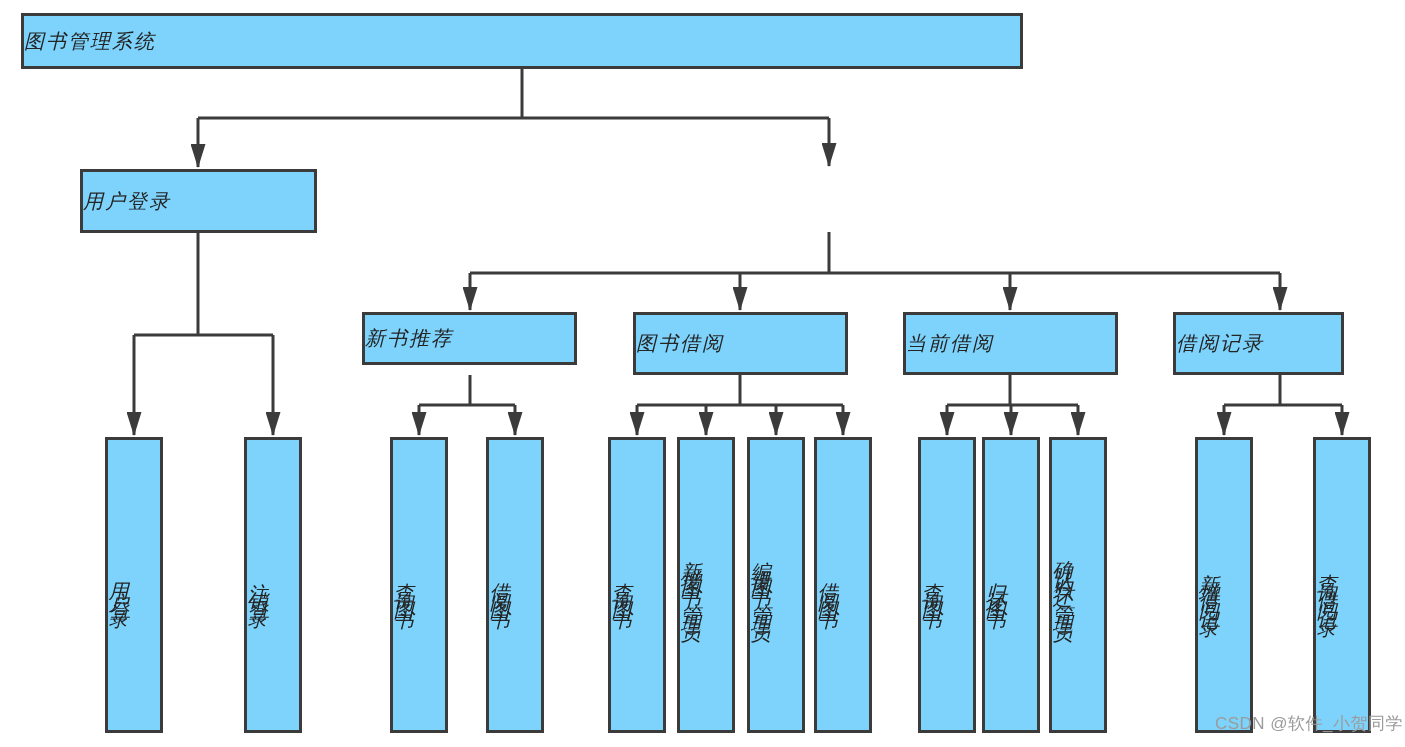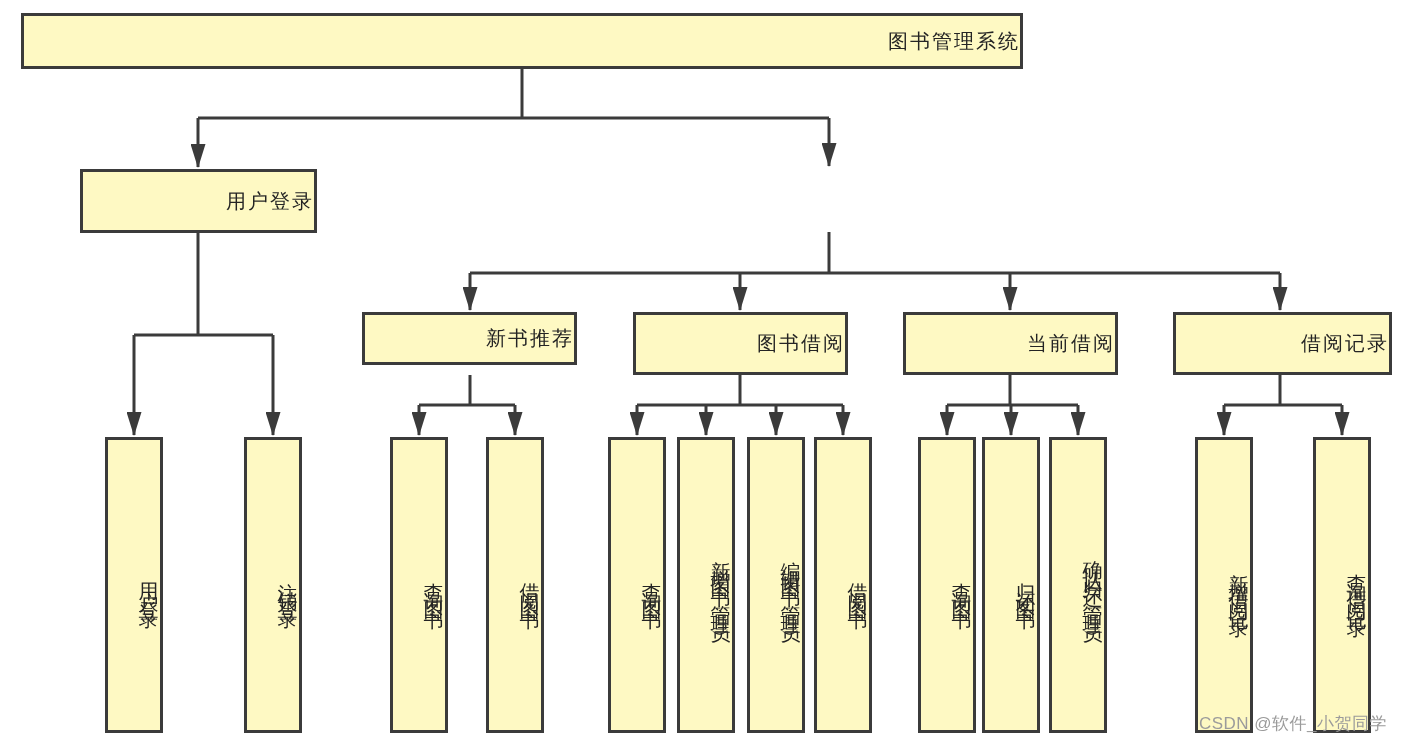--- a/index.html
+++ b/index.html
@@ -2,31 +2,31 @@
 <html><head>
 <meta charset="utf-8">
 <style>
   html,body{margin:0;padding:0;background:#fff;}
   .stage{
     position:relative;width:1405px;height:747px;background:#ffffff;
     font-family:"Liberation Sans","DejaVu Sans",sans-serif;overflow:hidden;
   }
   svg.wires{position:absolute;left:0;top:0;z-index:0;}
   .box{
-    position:absolute;box-sizing:border-box;border:3px solid #3b3b3b;background:#fef9c3;
-    display:flex;align-items:center;justify-content:flex-end;z-index:1;
+    position:absolute;box-sizing:border-box;border:3px solid #3b3b3b;background:#7dd3fc;
+    display:flex;align-items:center;justify-content:flex-start;z-index:1;font-style:italic;
   }
   .hlabel{font-size:20px;color:#242424;letter-spacing:2px;white-space:nowrap;}
   .leaf{top:437px;width:58px;height:296px;}
   .vlabel{
     writing-mode:vertical-rl;text-orientation:mixed;
     font-size:20px;letter-spacing:9px;line-height:1.1;color:#242424;
   }
   .watermark{
-    position:absolute;top:712px;right:18px;z-index:6;
+    position:absolute;top:712px;right:2px;z-index:6;
     font-size:17px;letter-spacing:0.5px;color:#9b9b9b;white-space:nowrap;
   }
 </style>
 </head>
 <body>
 
 <div class="stage">
 
   <svg class="wires" width="1405" height="747" viewBox="0 0 1405 747">
     <defs>
@@ -88,21 +88,21 @@
 
   <div class="box" style="left:362px;top:312px;width:215px;height:53px">
     <span class="hlabel">新书推荐</span>
   </div>
   <div class="box" style="left:633px;top:312px;width:215px;height:63px">
     <span class="hlabel">图书借阅</span>
   </div>
   <div class="box" style="left:903px;top:312px;width:215px;height:63px">
     <span class="hlabel">当前借阅</span>
   </div>
-  <div class="box" style="left:1173px;top:312px;width:219px;height:63px">
+  <div class="box" style="left:1173px;top:312px;width:171px;height:63px">
     <span class="hlabel">借阅记录</span>
   </div>
 
   <div class="box leaf" style="left:105px">
     <span class="vlabel">用户登录</span>
   </div>
   <div class="box leaf" style="left:244px">
     <span class="vlabel">注销登录</span>
   </div>
 

